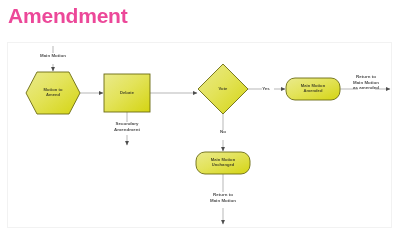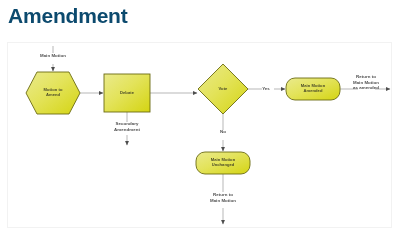--- a/index.html
+++ b/index.html
@@ -24,21 +24,21 @@
     background: #ffffff;
   }
 
   
   #page-title {
     position: absolute;
     left: 8px;
     top: 3px;
     font-size: 21px;
     font-weight: bold;
-    color: #0c4a6e;
+    color: #ec4899;
     letter-spacing: -0.2px;
     line-height: 26px;
     white-space: nowrap;
   }
 
   
   #content-frame {
     position: absolute;
     left: 7px;
     top: 42px;

